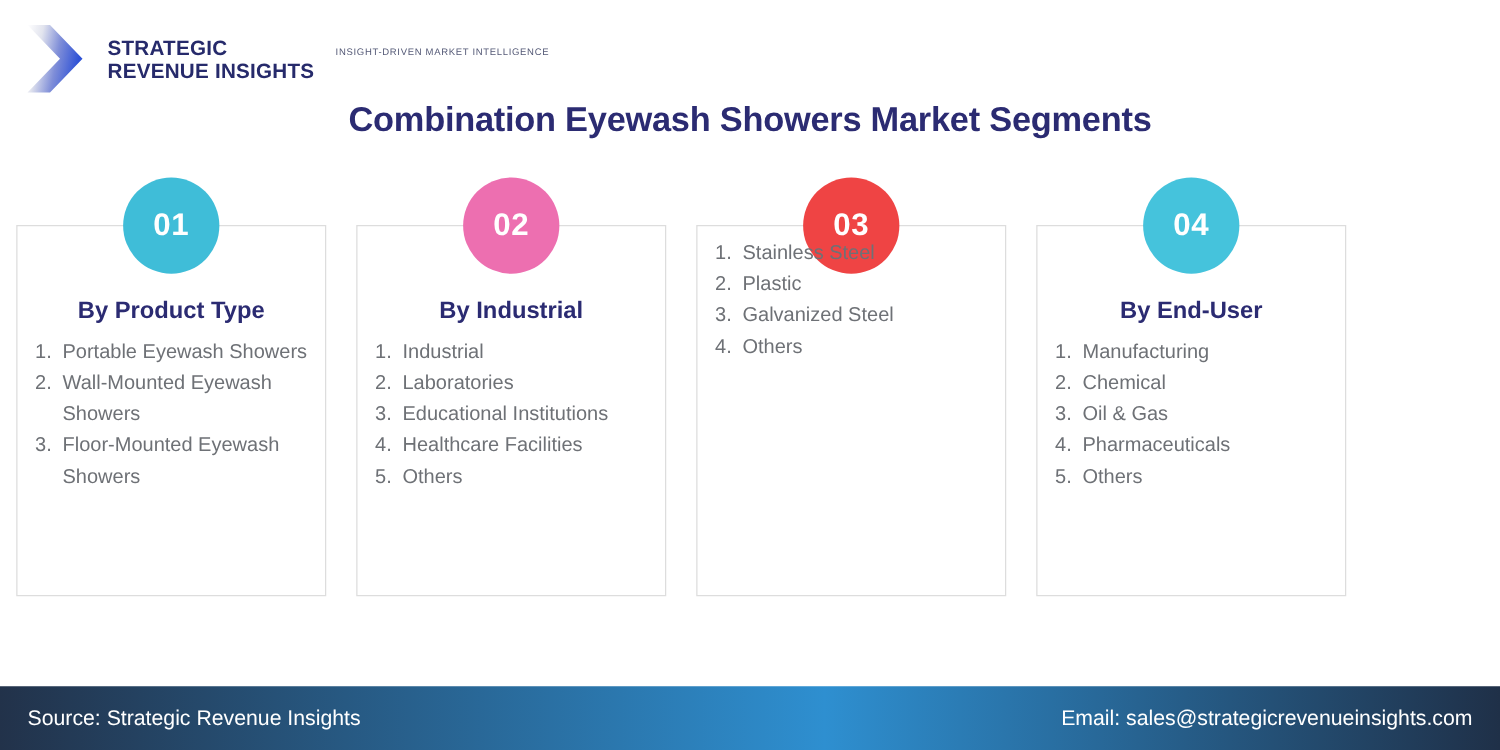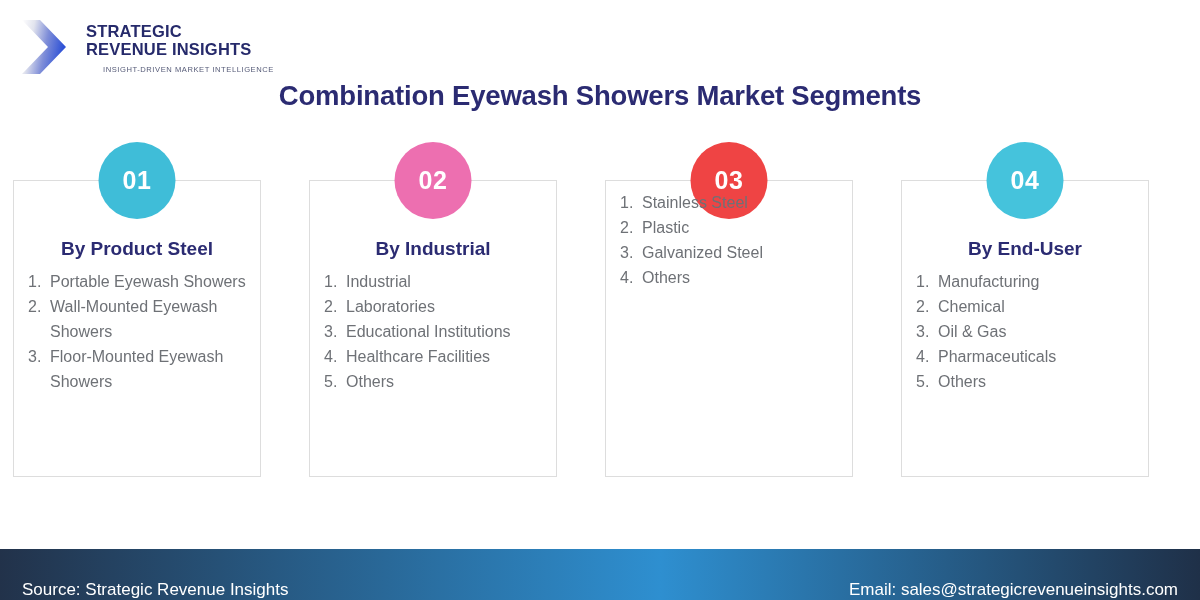--- a/index.html
+++ b/index.html
@@ -24,21 +24,20 @@
     align-items: center;
     gap: 10px;
   }
   .logo-mark {
     width: 58px;
     height: 62px;
     flex: 0 0 auto;
   }
   .logo-text {
     display: flex;
-    flex-direction: column;
     justify-content: center;
     padding-top: 2px;
   }
   .logo-name {
     font-size: 16.5px;
     font-weight: bold;
     color: #262a6b;
     letter-spacing: 0.2px;
     line-height: 1.12;
     white-space: pre-line;
@@ -65,21 +64,21 @@
     letter-spacing: -0.2px;
   }
 
   
   .cards {
     position: absolute;
     left: 13px;
     top: 180px;
     width: 1177px;
     display: flex;
-    gap: 48px;
+    gap: 24px;
   }
   .card {
     position: relative;
     width: 248px;
     height: 297px;
     border: 1px solid #dddddd;
     background: #ffffff;
     box-sizing: border-box;
   }
   .badge {
@@ -128,21 +127,21 @@
   }
 
   
   .footer {
     position: absolute;
     left: 0;
     top: 549px;
     width: 1200px;
     height: 51px;
     display: flex;
-    align-items: flex-end;
+    align-items: center;
     justify-content: space-between;
     padding: 0 22px;
     box-sizing: border-box;
     color: #ffffff;
     font-size: 17px;
   }
 </style>
 </head>
 <body>
 
@@ -166,21 +165,21 @@
     <span class="logo-tagline">INSIGHT-DRIVEN MARKET INTELLIGENCE</span>
   </span>
 </div>
 
 <div class="page-title">Combination Eyewash Showers Market Segments</div>
 
 <div class="cards">
 
   <div class="card">
     <div class="badge" style="background: rgb(63, 189, 216);">01</div>
-    <div class="card-heading">By Product Steel</div>
+    <div class="card-heading">By Product Type</div>
     <ul class="card-list">
       <li>Portable Eyewash Showers</li>
       <li>Wall-Mounted Eyewash Showers</li>
       <li>Floor-Mounted Eyewash Showers</li>
     </ul>
   </div>
 
   <div class="card">
     <div class="badge" style="background: rgb(237, 111, 176);">02</div>
     <div class="card-heading">By Industrial</div>

